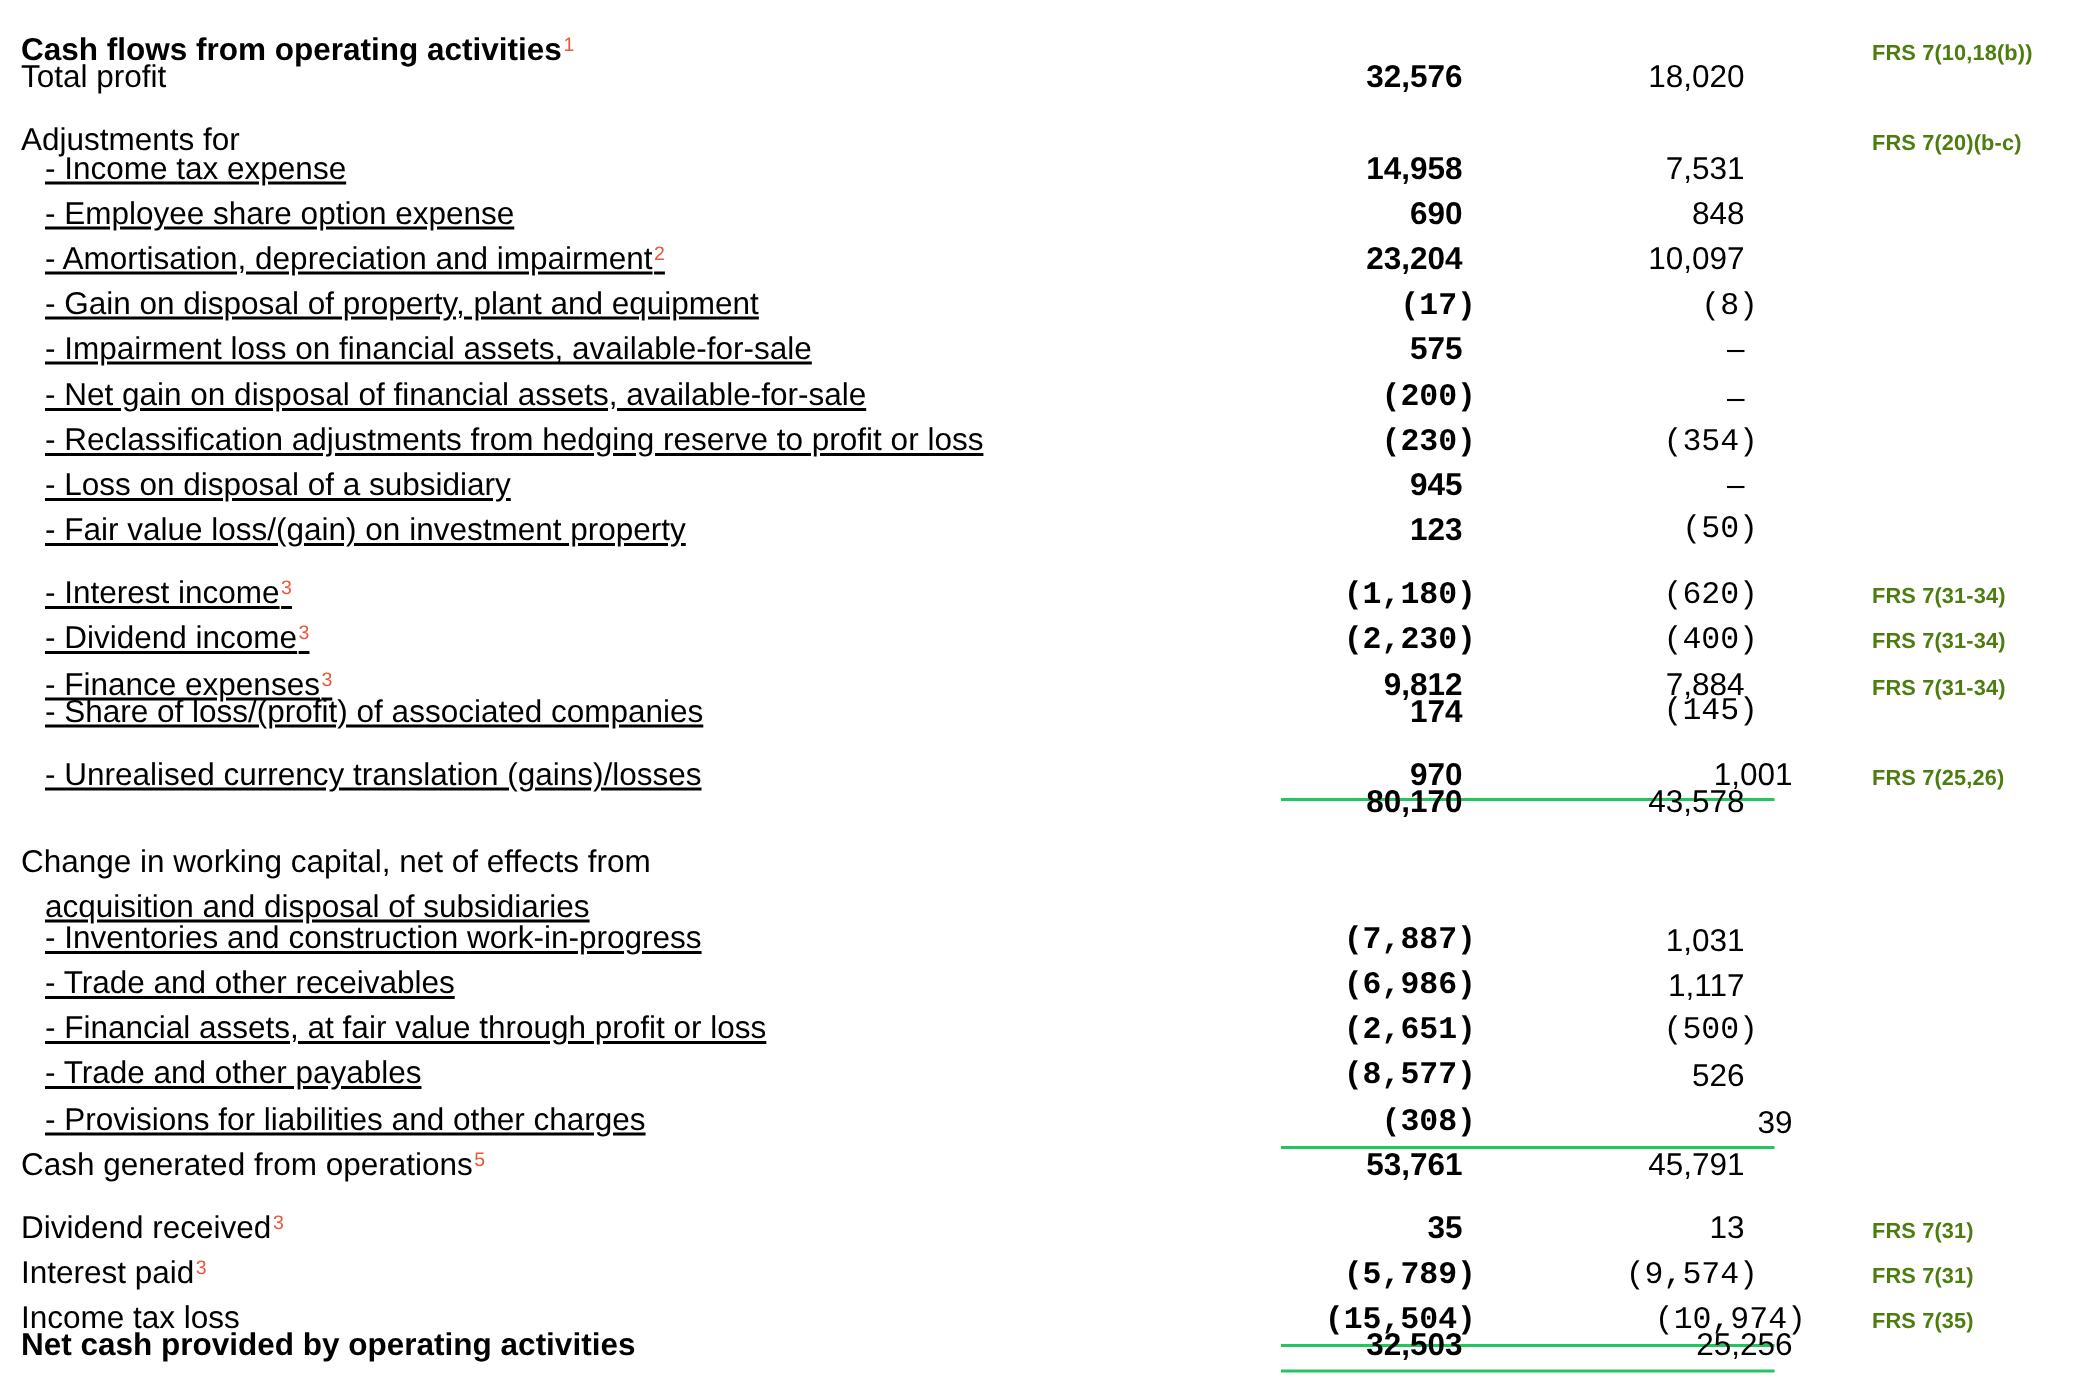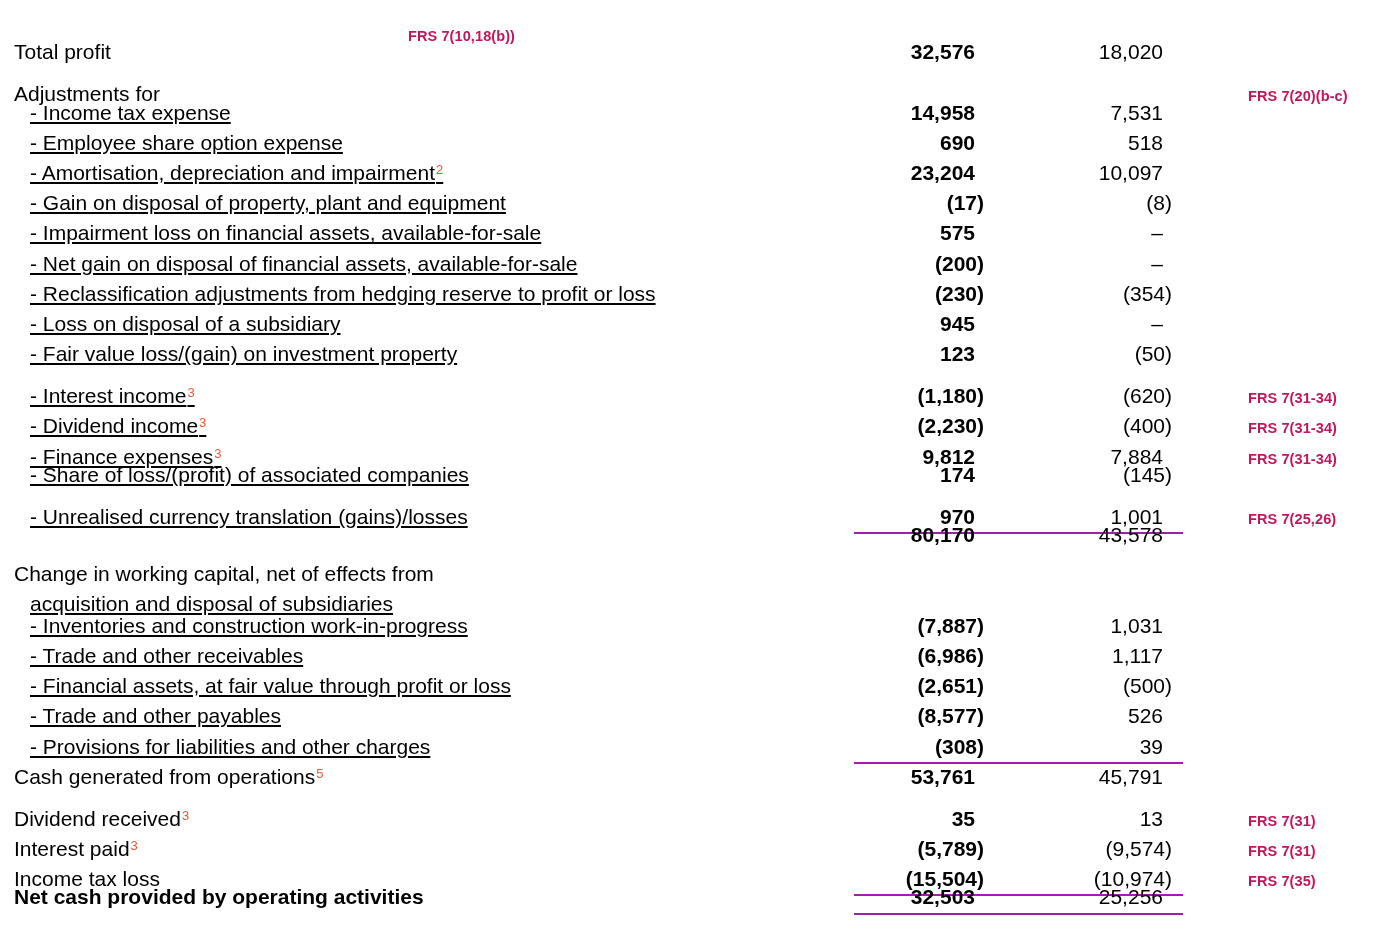--- a/index.html
+++ b/index.html
@@ -29,58 +29,59 @@
   .nums{
     width:329px;
     flex:0 0 329px;
     display:flex;
     align-items:flex-end;
     box-sizing:border-box;
     padding-right:20px;
     height:30.2px;
     line-height:30.2px;
   }
-  .nums.rule{border-bottom:2px solid #a21caf;}
+  .nums.rule{border-bottom:2px solid #22c55e;gap:32px;}
   .c1{
     width:121px;flex:0 0 121px;
     text-align:right;
     font-weight:bold;
   }
   .c2{
     width:188px;flex:0 0 188px;
     text-align:right;
     font-weight:normal;
   }
   .c1 span,.c2 span{display:inline-block;}
-  .c1 span.pneg,.c2 span.pneg{margin-right:-9px;}
+  .c1 span.pneg,.c2 span.pneg{margin-right:-9px;font-family:Liberation Mono, monospace;}
   .ref{
     width:217px;flex:0 0 217px;
     box-sizing:border-box;
     padding-left:65px;
     font-size:14.5px;
     font-weight:bold;
-    color:#be185d;
+    color:#4d7c0f;
     letter-spacing:0.1px;
     margin-top:14px;
   }
   sup.fn{
     color:#e8583a;
     font-weight:normal;
     font-size:13px;
     line-height:0;
     vertical-align:6px;
     margin-left:1px;
   }
 </style>
 </head>
 <body>
 
 <div id="page">
   <div id="sheet">
       <div class="row boldrow">
+        <div class="label"><span>Cash flows from operating activities</span><sup class="fn">1</sup></div>
         <div class="nums">
           <div class="c1"></div>
           <div class="c2"></div>
         </div>
         <div class="ref">FRS 7(10,18(b))</div>
       </div>
       <div class="row">
         <div class="label"><span>Total profit</span></div>
         <div class="nums">
           <div class="c1"><span>32,576</span></div>
@@ -101,21 +102,21 @@
         <div class="nums">
           <div class="c1"><span>14,958</span></div>
           <div class="c2"><span>7,531</span></div>
         </div>
         <div class="ref"></div>
       </div>
       <div class="row">
         <div class="label ind"><span>- Employee share option expense</span></div>
         <div class="nums">
           <div class="c1"><span>690</span></div>
-          <div class="c2"><span>518</span></div>
+          <div class="c2"><span>848</span></div>
         </div>
         <div class="ref"></div>
       </div>
       <div class="row">
         <div class="label ind"><span>- Amortisation, depreciation and impairment</span><sup class="fn">2</sup></div>
         <div class="nums">
           <div class="c1"><span>23,204</span></div>
           <div class="c2"><span>10,097</span></div>
         </div>
         <div class="ref"></div>

